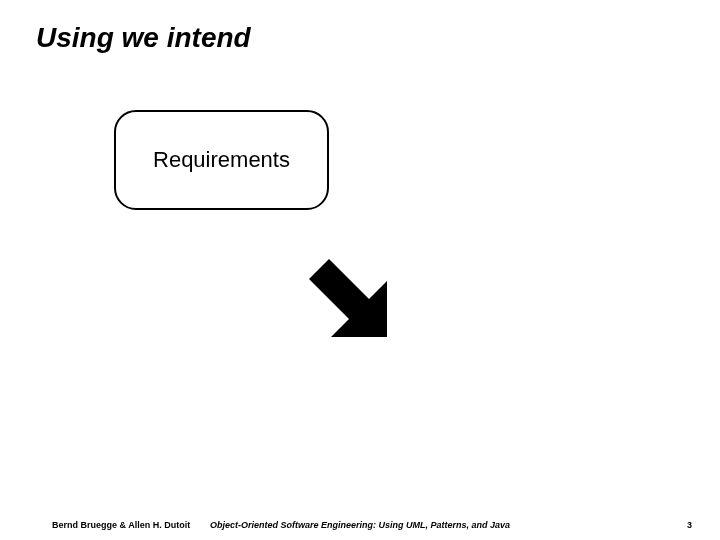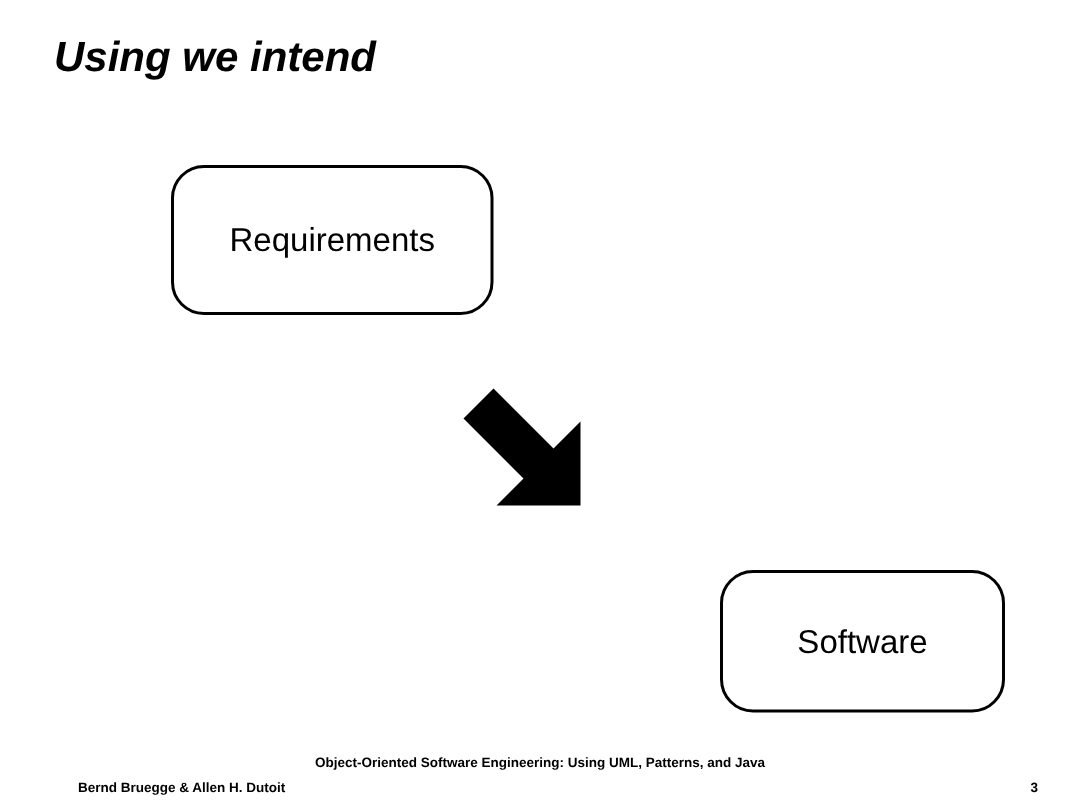--- a/index.html
+++ b/index.html
@@ -68,22 +68,23 @@
   .f-left {
     position: absolute;
     left: 36px;
     bottom: 0;
     padding-left: 16px;
   }
   .f-center {
     position: absolute;
     left: 0;
     right: 0;
-    bottom: 17px;
+    bottom: 0;
     text-align: center;
+    font-style: italic;
   }
   .f-right {
     position: absolute;
     right: 28px;
     bottom: 0;
   }
 </style>
 </head>
 <body>
 
@@ -95,23 +96,20 @@
     <span>Requirements</span>
   </div>
 
   <div class="arrow">
     <svg viewBox="0 0 120 120" width="120" height="120">
 
       <polygon points="19,39 39,19 79,59 97,41 97,97 41,97 59,79" fill="#000"></polygon>
     </svg>
   </div>
 
-  <div class="box box-sw">
-    <span>Software</span>
-  </div>
 
   <div class="footer">
     <span class="f-left">Bernd Bruegge &amp; Allen H. Dutoit</span>
     <span class="f-center">Object-Oriented Software Engineering: Using UML, Patterns, and Java</span>
     <span class="f-right">3</span>
   </div>
 
 </div>
 
 </body></html>

